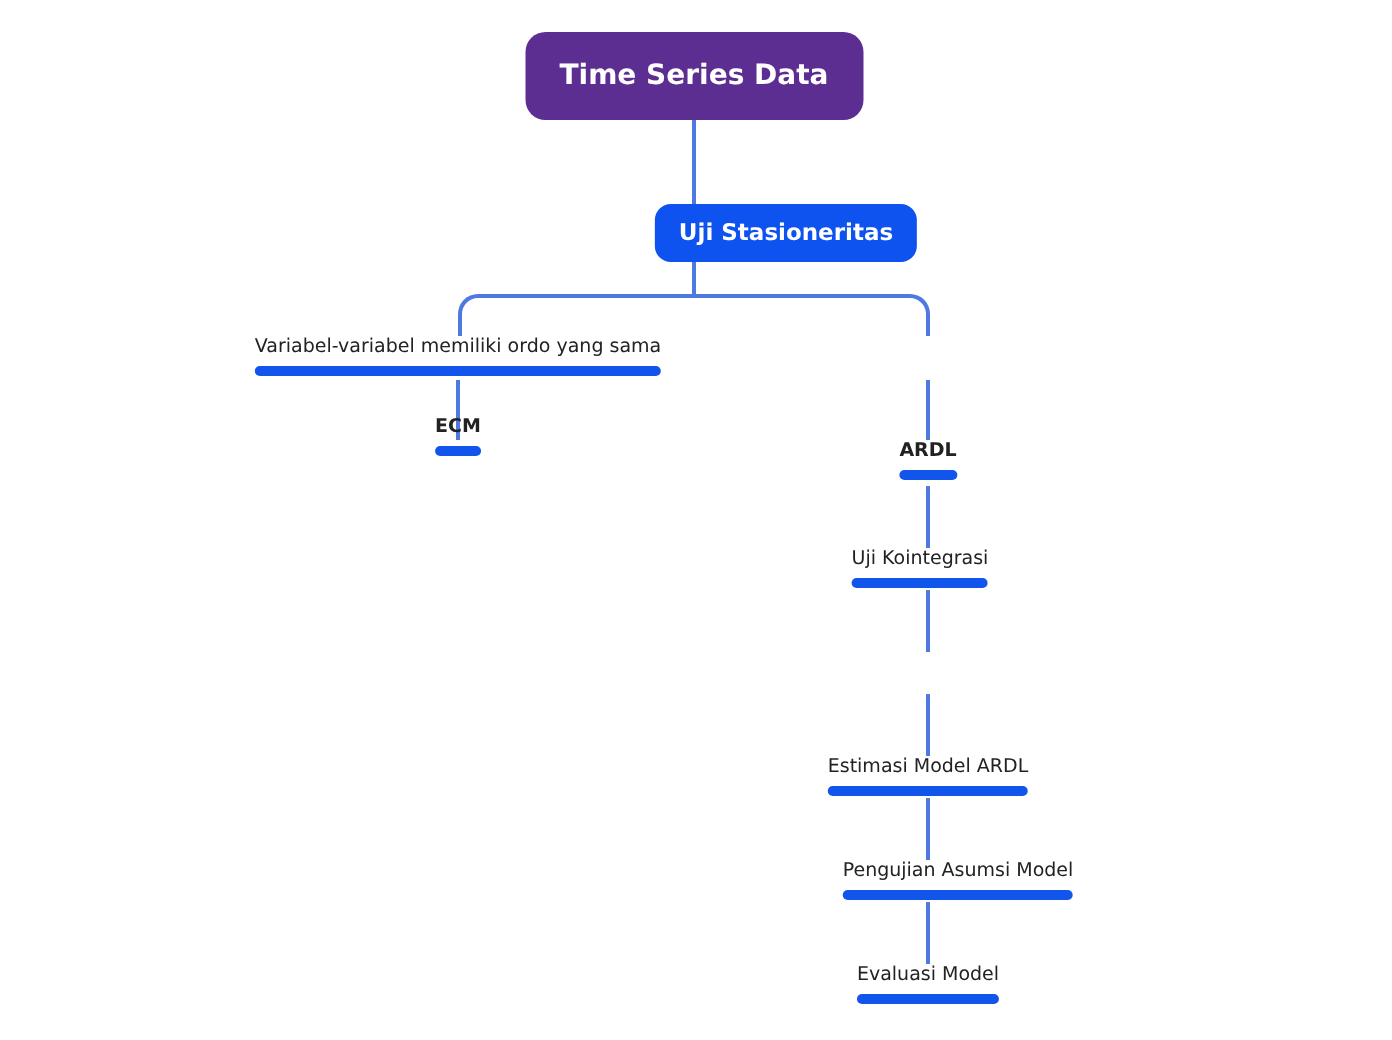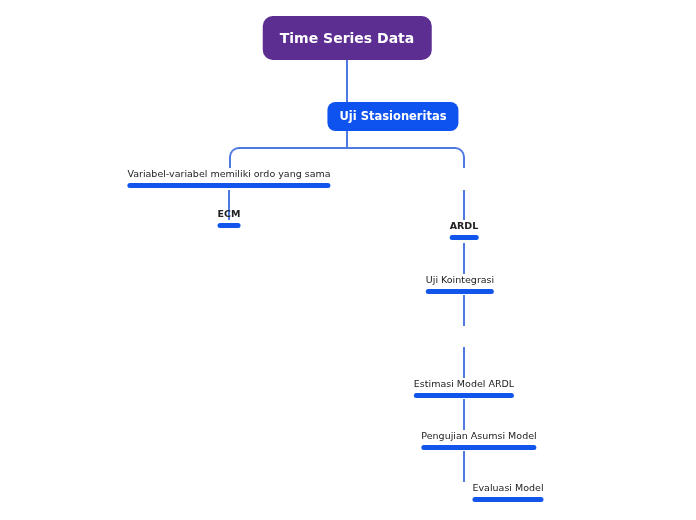--- a/index.html
+++ b/index.html
@@ -142,18 +142,18 @@
   <div class="leaf" style="left:464px; top:378px;">
     <span class="leaf-label">Estimasi Model ARDL</span>
     <div class="bar"></div>
   </div>
 
   <div class="leaf" style="left:464px; top:430px;margin-left:15px;">
     <span class="leaf-label">Pengujian Asumsi Model</span>
     <div class="bar"></div>
   </div>
 
-  <div class="leaf" style="left:464px; top:482px;margin-left:44px;">
+  <div class="leaf" style="left:464px; top:482px;">
     <span class="leaf-label">Evaluasi Model</span>
     <div class="bar"></div>
   </div>
 
 </div>
 
 </body></html>

